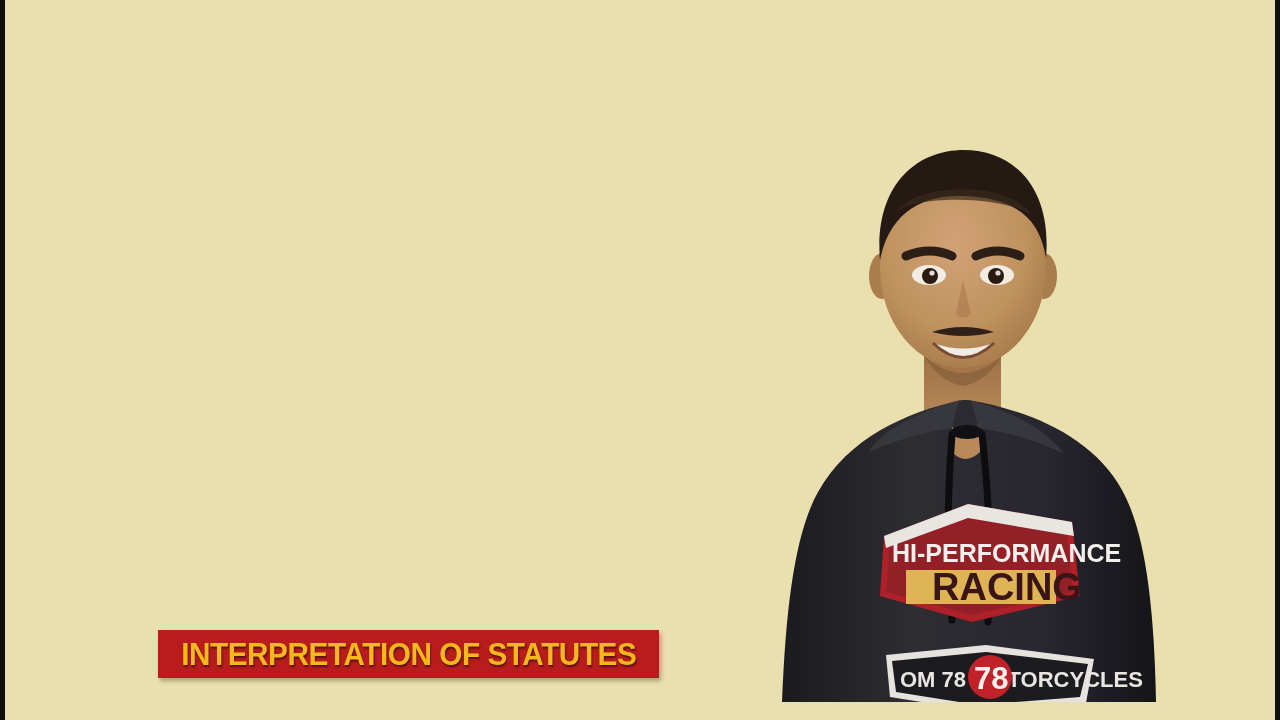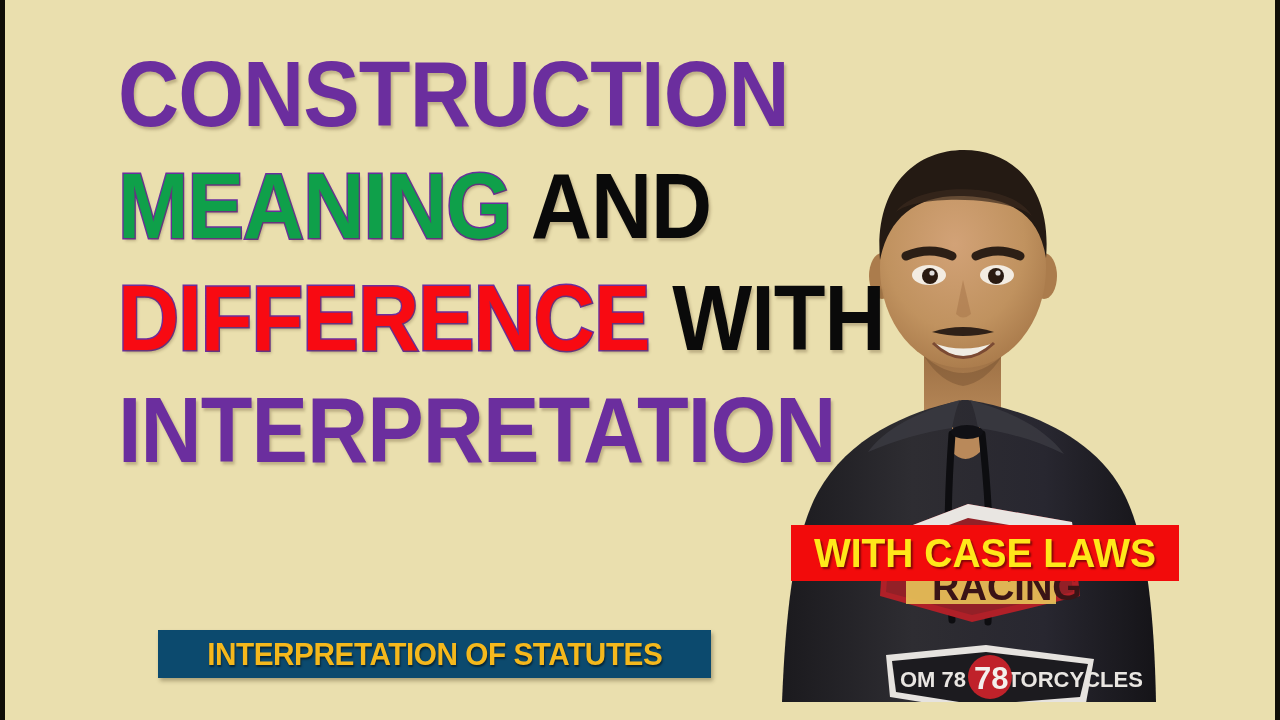--- a/index.html
+++ b/index.html
@@ -94,23 +94,23 @@
     white-space: nowrap;
     transform: scaleX(0.95);
     text-shadow: 2px 2px 2px rgba(0,0,0,.45);
   }
 
   
   .statute-banner {
     position: absolute;
     left: 158px;
     top: 630px;
-    width: 553px;
+    width: 501px;
     height: 48px;
-    background: #0c4a6e;
+    background: #b91c1c;
     z-index: 30;
     display: flex;
     align-items: center;
     justify-content: center;
     box-shadow: 2px 3px 4px rgba(60,50,20,.35);
   }
   .statute-banner-text {
     font-family: "Liberation Sans Narrow", "Liberation Sans", sans-serif;
     font-weight: 700;
     font-size: 32px;
@@ -214,36 +214,19 @@
 
       <path d="M176 232 Q 207 222, 238 232 Q 207 240, 176 232 Z" fill="#2f2118"></path>
 
       <path d="M177 243 Q 207 270, 238 243 Q 207 254, 177 243 Z" fill="#f0ece3"></path>
       <path d="M177 243 Q 207 272, 238 243" stroke="#7b4a33" stroke-width="3" fill="none"></path>
 
       <path d="M168 256 Q 207 290, 246 256 Q 230 282, 207 286 Q 184 282, 168 256 Z" fill="#6d4a2d" opacity="0.4"></path>
     </svg>
   </div>
 
-  <div class="headline">
-    <div class="hl-line">
-      <span class="w-purple">CONSTRUCTION</span>
-    </div>
-    <div class="hl-line">
-      <span class="w-green">MEANING</span><span class="w-black"> AND</span>
-    </div>
-    <div class="hl-line">
-      <span class="w-red">DIFFERENCE</span><span class="w-black"> WITH</span>
-    </div>
-    <div class="hl-line">
-      <span class="w-purple">INTERPRETATION</span>
-    </div>
-  </div>
-
-  <div class="case-banner">
-    <span class="case-banner-text">WITH CASE LAWS</span>
-  </div>
+
 
   <div class="statute-banner">
     <span class="statute-banner-text">INTERPRETATION OF STATUTES</span>
   </div>
 
 </div>
 
 </body></html>

